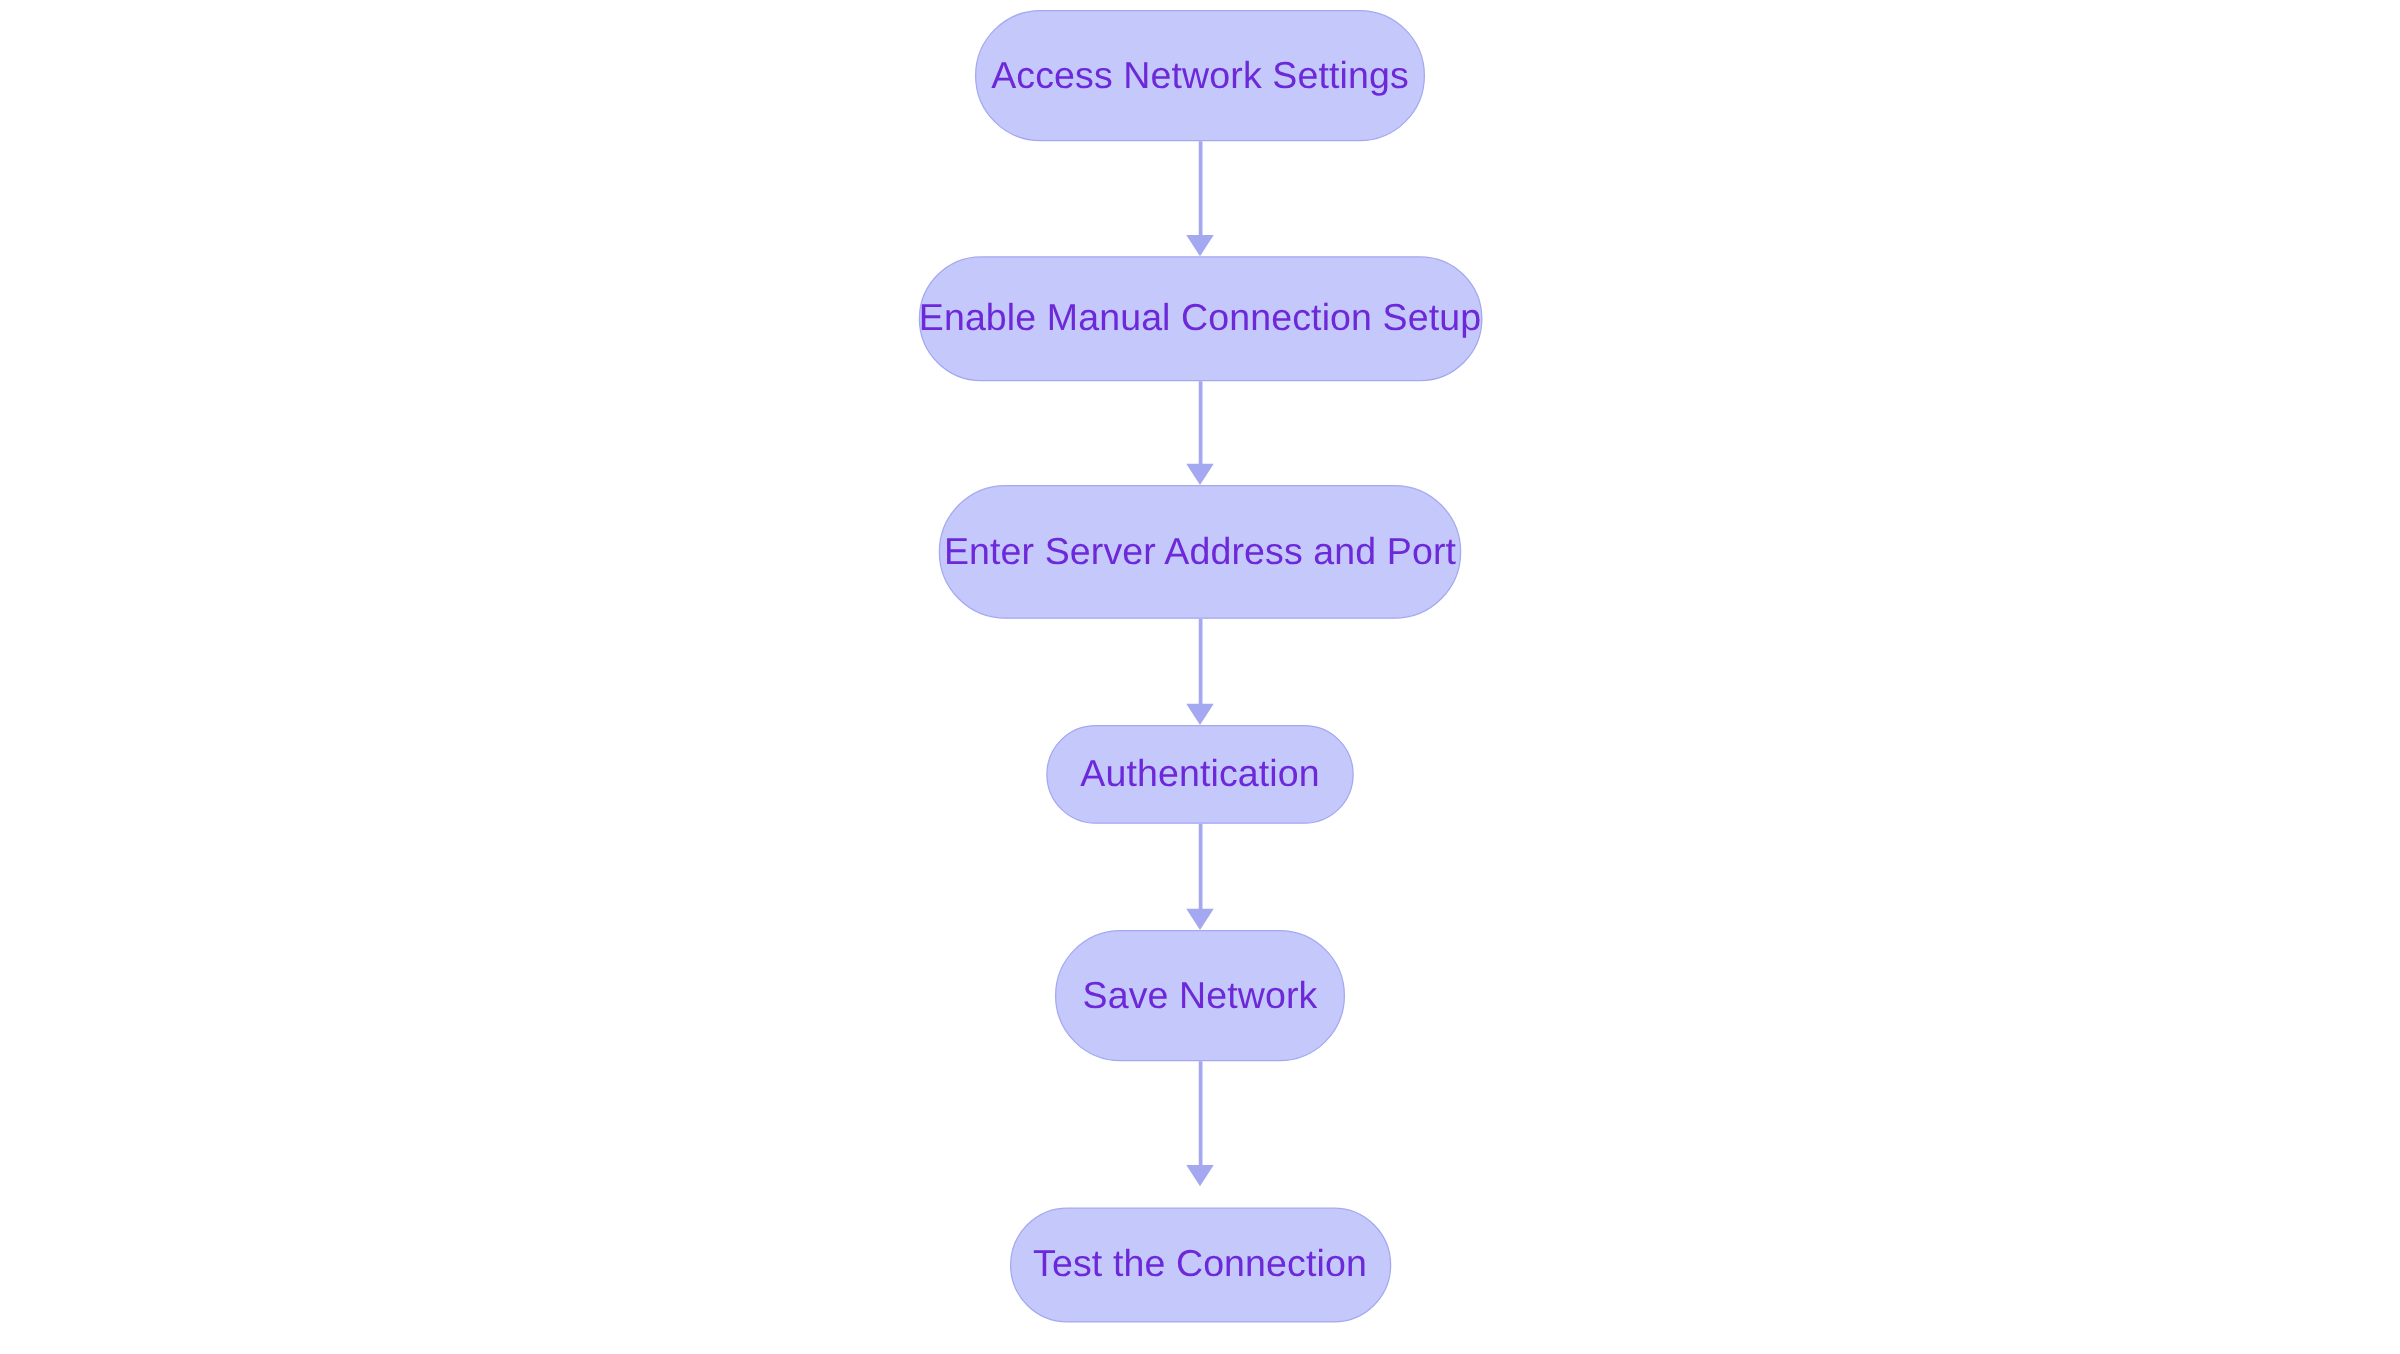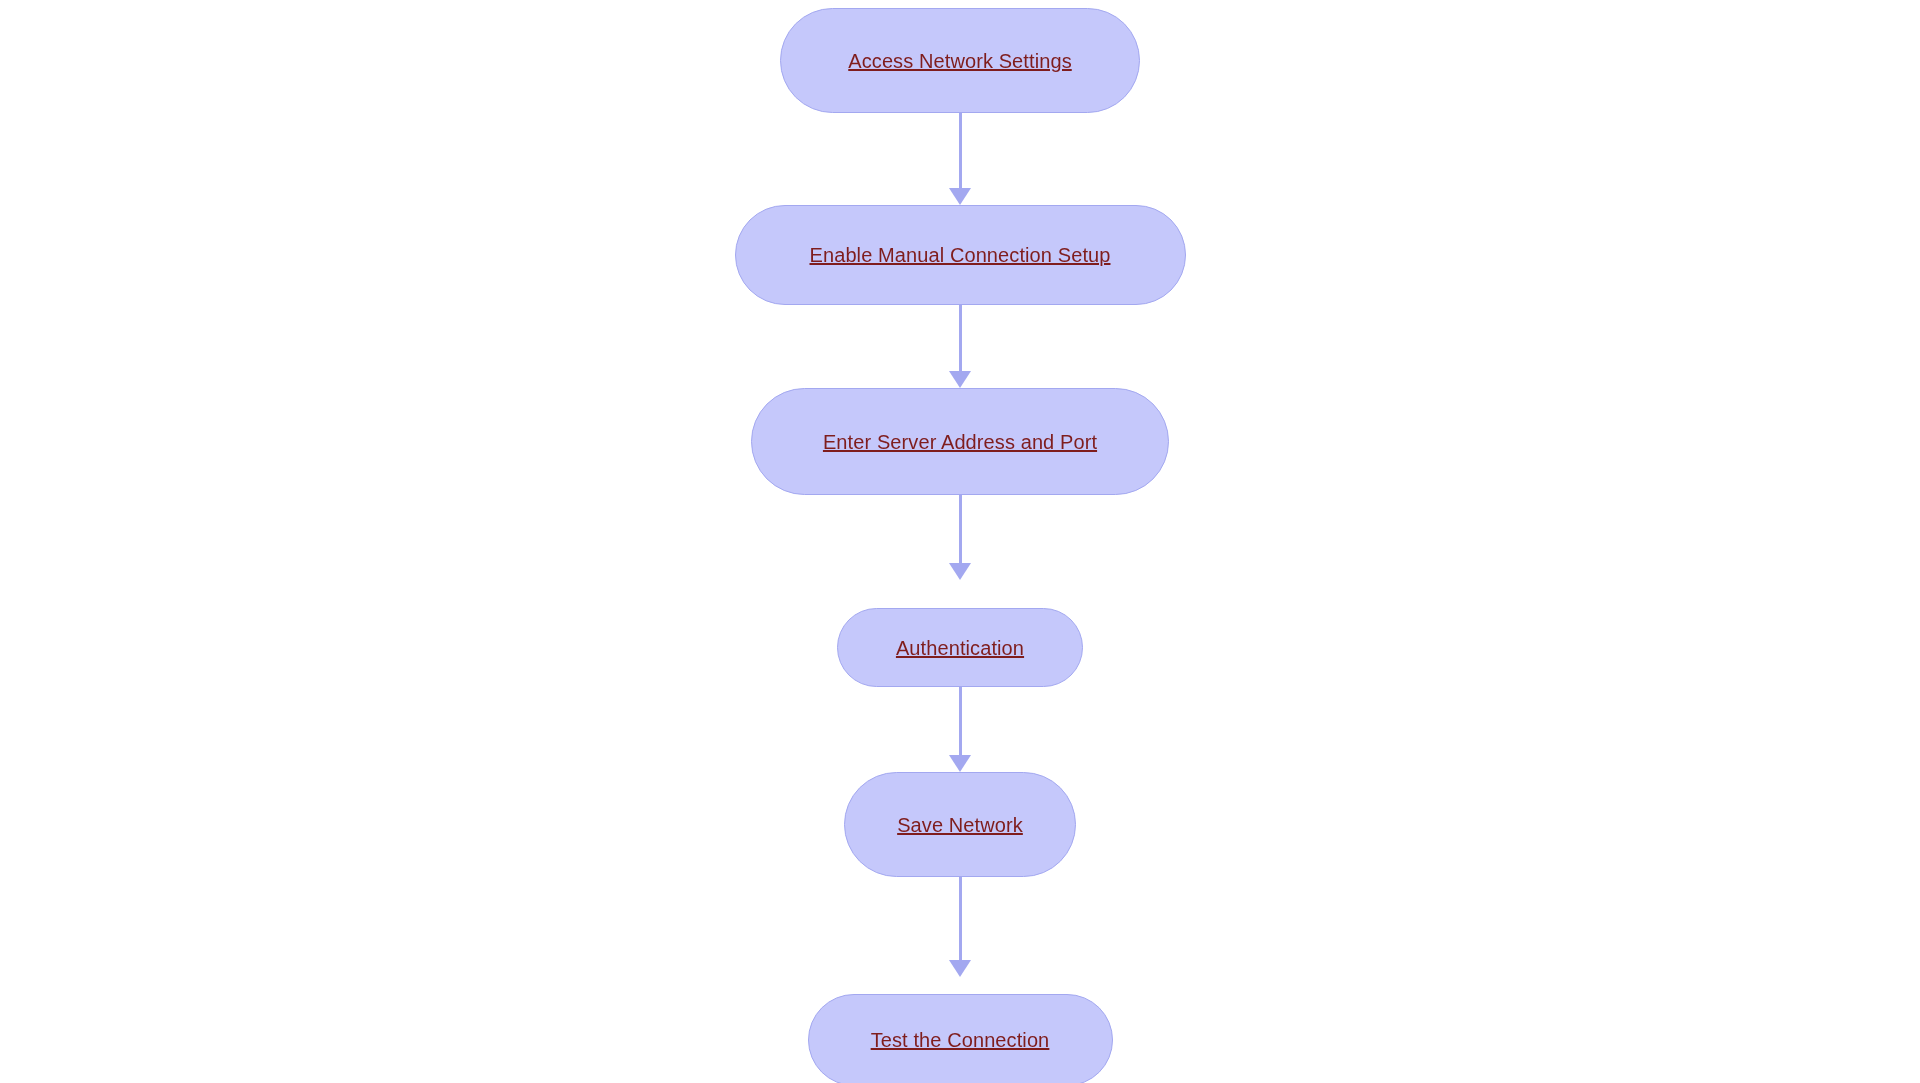--- a/index.html
+++ b/index.html
@@ -29,27 +29,26 @@
     align-items: center;
   }
   .node {
     box-sizing: border-box;
     display: flex;
     align-items: center;
     justify-content: center;
     background: #c5c8fb;
     border: 1.6px solid #a3a8f0;
     border-radius: 999px;
-    color: #7f1d1d;
-    font-size: 20px;
+    color: #6d28d9;
+    font-size: 30px;
     font-weight: 400;
     letter-spacing: 0.1px;
     white-space: nowrap;
     line-height: 1;
-    text-decoration: underline;
   }
   .node-label {
     pointer-events: none;
   }
   .connector {
     position: relative;
     width: 40px;
     display: flex;
     flex-direction: column;
     align-items: center;
@@ -88,21 +87,21 @@
         <div class="stem"></div>
         <div class="head"></div>
       </div>
       <div class="node" style="width: 418px; height: 107px; justify-content: center;">
         <span class="node-label">Enter Server Address and Port</span>
       </div>
       <div class="connector" style="height: 85px;">
         <div class="stem"></div>
         <div class="head"></div>
       </div>
-      <div class="node" style="width: 246px; height: 79px; margin-top: 28px;">
+      <div class="node" style="width: 246px; height: 79px;">
         <span class="node-label">Authentication</span>
       </div>
       <div class="connector" style="height: 85px;">
         <div class="stem"></div>
         <div class="head"></div>
       </div>
       <div class="node" style="width: 232px; height: 105px;">
         <span class="node-label">Save Network</span>
       </div>
       <div class="connector" style="height: 100px;">

